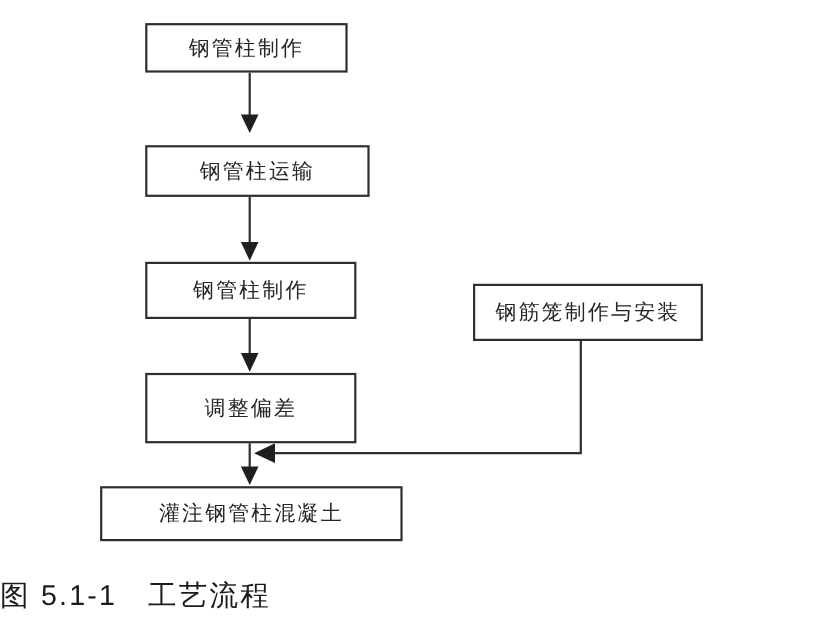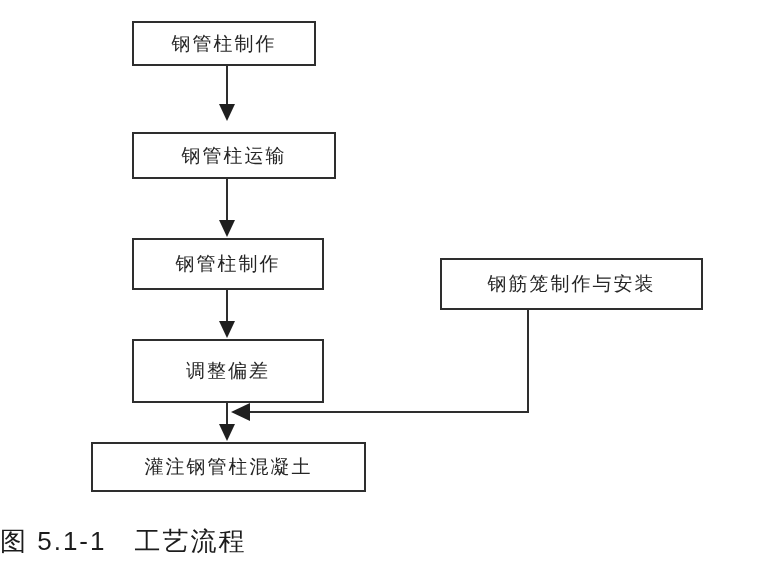--- a/index.html
+++ b/index.html
@@ -56,21 +56,21 @@
     font-size: 26px;
     letter-spacing: 2px;
     z-index: 2;
   }
   
   .n-fabricate { left: 132px; top: 21px;  width: 184px; height: 45px; }
   .n-transport { left: 132px; top: 132px; width: 204px; height: 47px; }
   .n-hoist     { left: 132px; top: 238px; width: 192px; height: 52px; }
   .n-adjust    { left: 132px; top: 339px; width: 192px; height: 64px; }
   .n-pour      { left: 91px;  top: 442px; width: 275px; height: 50px; }
-  .n-rebar     { left: 440px; top: 258px; width: 263px; height: 52px; }
+  .n-rebar     { left: 430px; top: 258px; width: 209px; height: 52px; }
 </style>
 </head>
 <body>
 
 <div class="canvas">
 
   <svg class="connector-layer" width="760" height="570" viewBox="0 0 760 570" aria-hidden="true">
 
     <g>
       <line x1="227" y1="66" x2="227" y2="106"></line>

